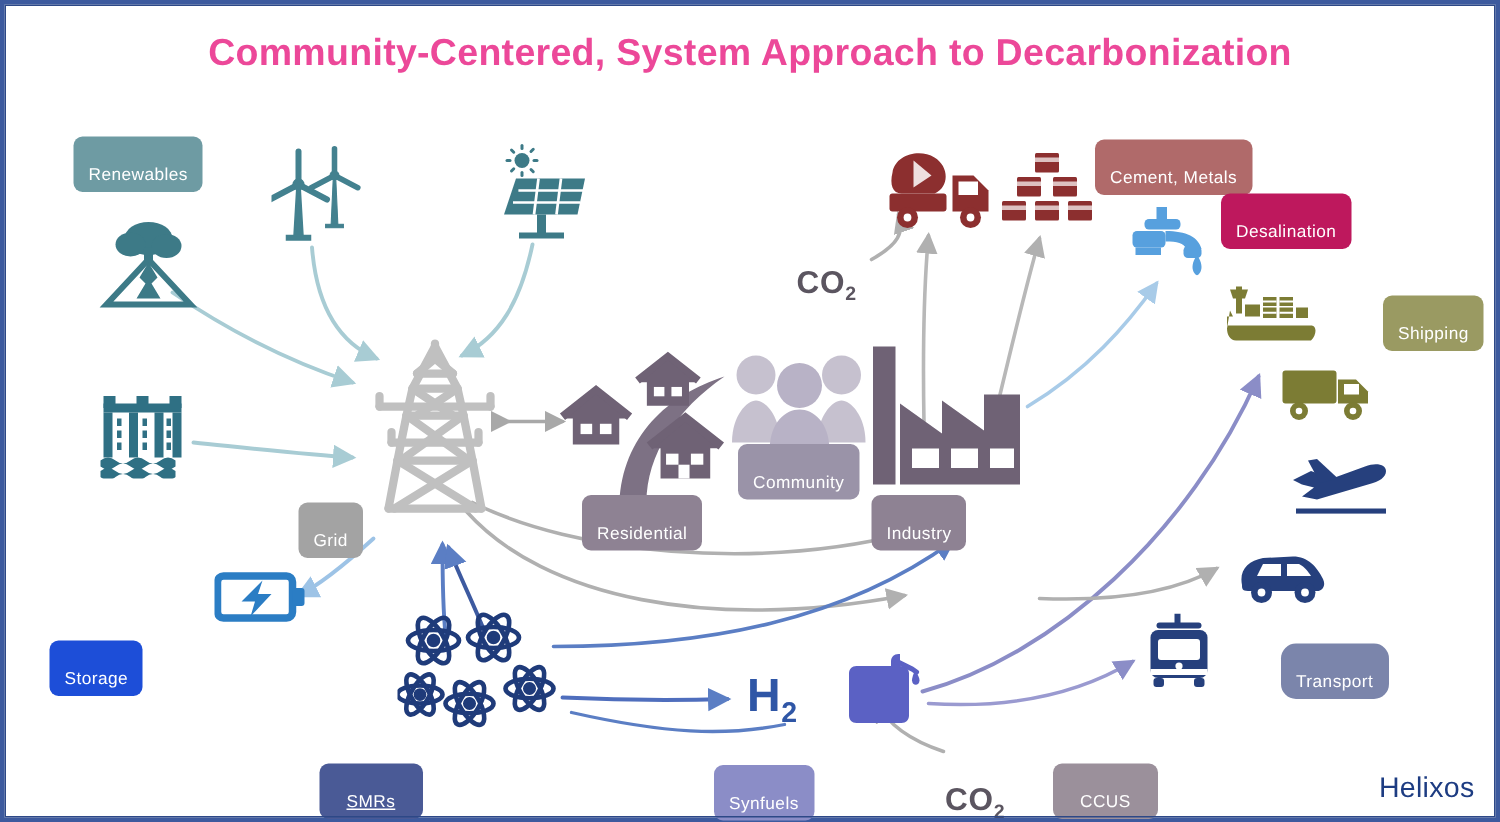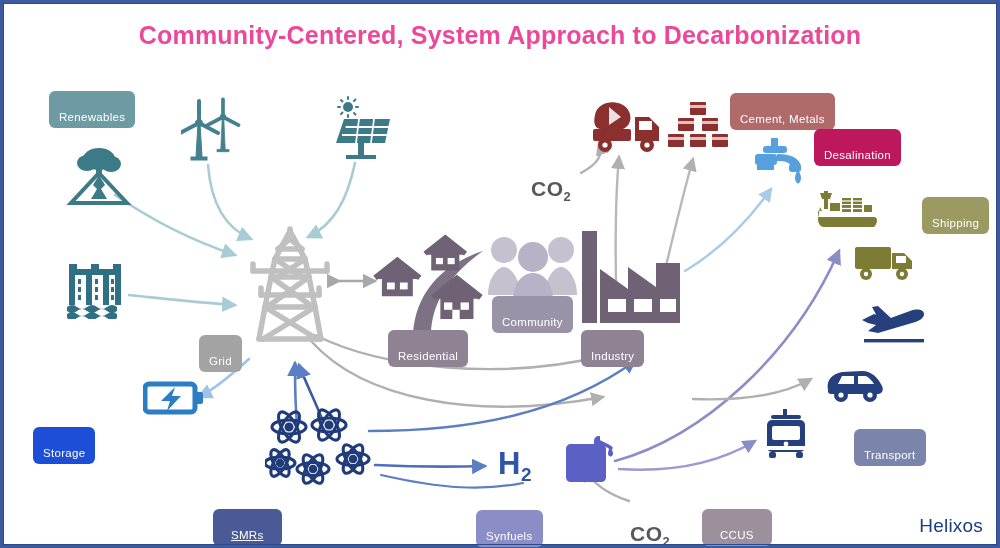--- a/index.html
+++ b/index.html
@@ -485,20 +485,20 @@
 
   <div class="badge" style="left:46px;  top:88px;  background:#6e9ba3;">Renewables</div>
   <div class="badge" style="left:196px; top:332px; background:#a3a3a3;">Grid</div>
   <div class="badge" style="left:30px;  top:424px; background:#1d4ed8;">Storage</div>
   <div class="badge" style="left:385px; top:327px; background:#8e8293;">Residential</div>
   <div class="badge" style="left:489px; top:293px; background:#9a93a8;">Community</div>
   <div class="badge" style="left:578px; top:327px; background:#8e8293;">Industry</div>
   <div class="badge" style="left:727px; top:90px;  background:#b06a6a;">Cement, Metals</div>
   <div class="badge" style="left:811px; top:126px; background:#be185d;">Desalination</div>
   <div class="badge" style="left:895px; top:194px; background:#9a9a62;margin-left:24px;">Shipping</div>
-  <div class="badge" style="left:851px; top:426px; background:#7b85ab;">Transport</div>
+  <div class="badge" style="left:851px; top:426px; background:#7b85ab;border-radius:10px;">Transport</div>
   <div class="badge" style="left:210px; top:506px; background:#4a5a96; padding-left:18px; padding-right:18px;text-decoration:underline;">SMRs</div>
   <div class="badge" style="left:473px; top:507px; background:#8b8dc7;">Synfuels</div>
   <div class="badge" style="left:699px; top:506px; background:#9b909b; padding-left:18px; padding-right:18px;">CCUS</div>
 
   <div class="brand">Helixos</div>
 
 </div>
 
 </body></html>

